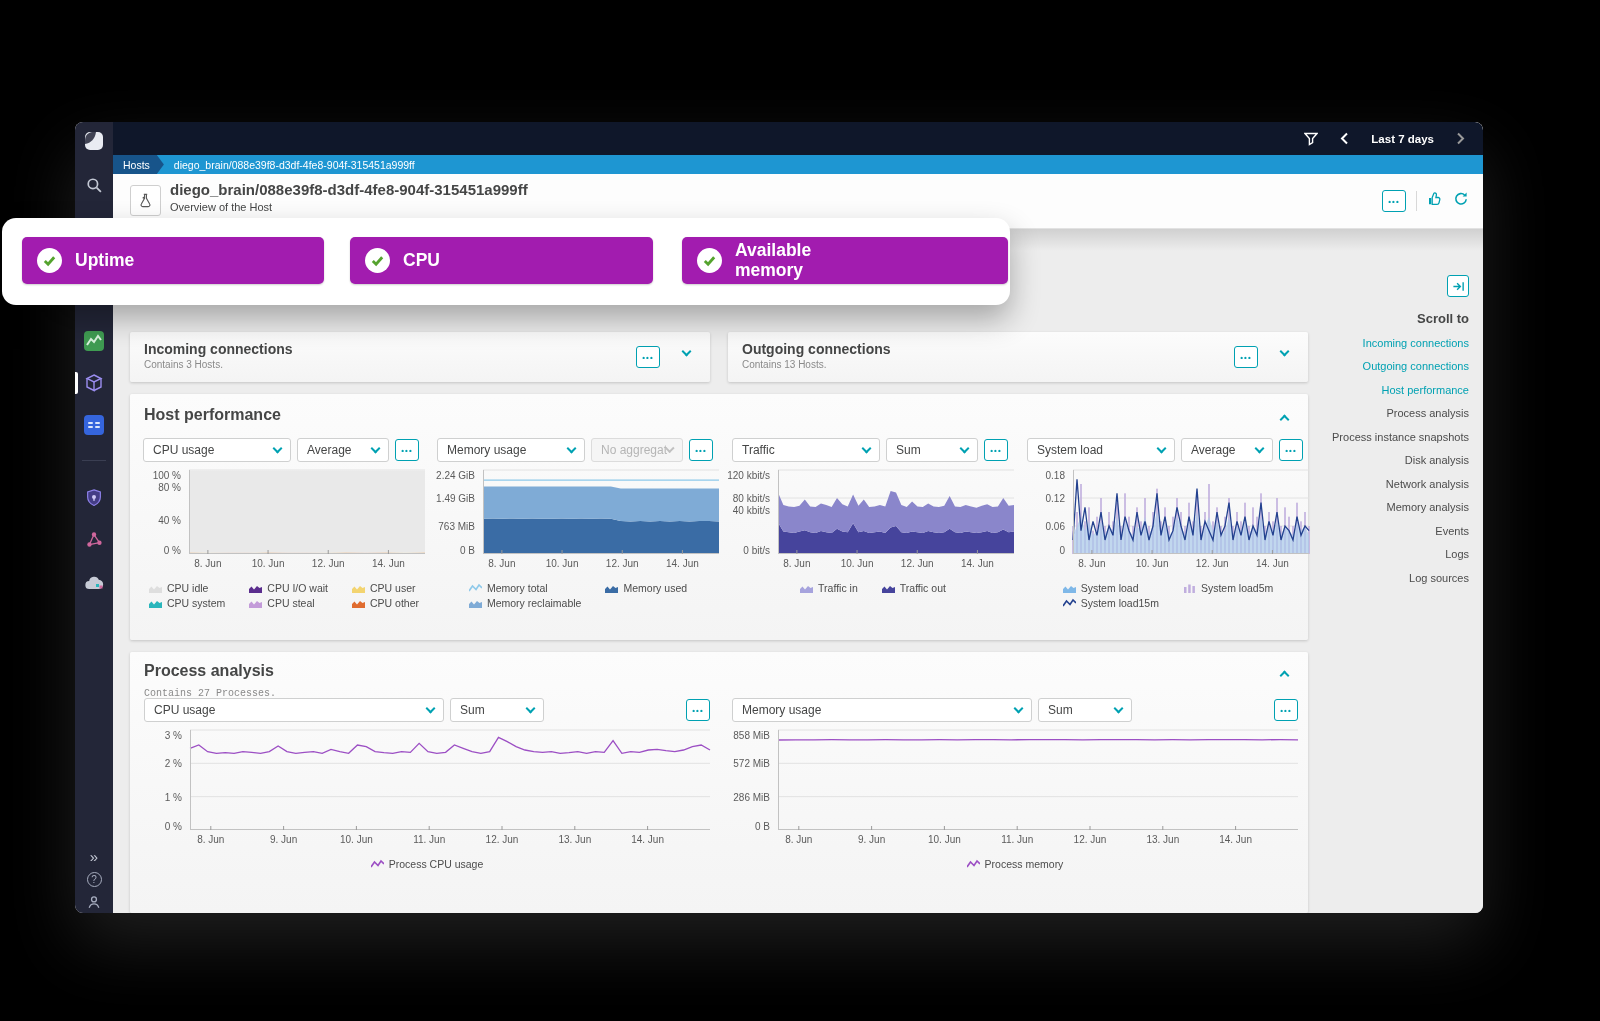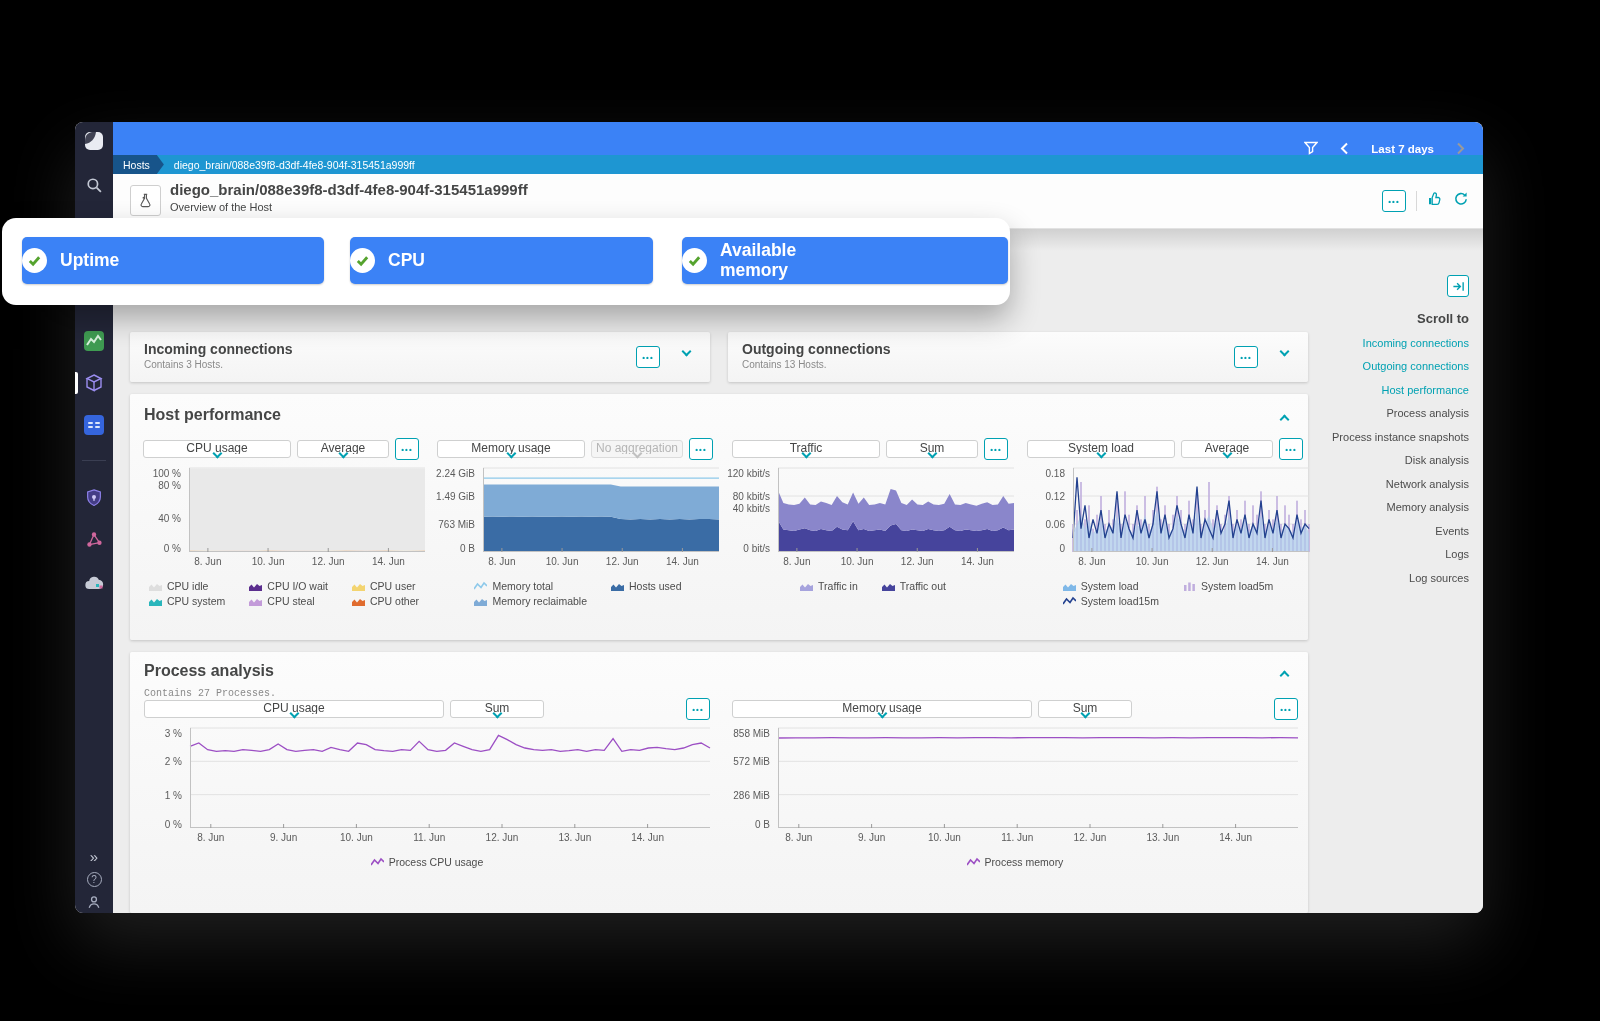--- a/index.html
+++ b/index.html
@@ -12,22 +12,22 @@
 
   
   .sidebar{position:absolute;left:0;top:0;width:38px;height:100%;background:#232638;}
   .side-ic{position:absolute;left:8px;width:22px;height:22px;display:flex;align-items:center;justify-content:center;cursor:pointer;}
   .side-divider{position:absolute;left:7px;width:24px;height:1px;background:#3a3e52;}
   .active-bar{position:absolute;left:0;width:3px;height:22px;background:#fff;border-radius:0 2px 2px 0;}
   .help-circle{width:15px;height:15px;border:1.5px solid #a7adbf;border-radius:50%;color:#a7adbf;font-size:10px;display:flex;align-items:center;justify-content:center;}
   .dbl-chev{color:#c3c8d4;font-size:15px;line-height:1;}
 
   
-  .topbar{position:absolute;left:38px;top:0;width:1370px;height:33px;background:#3b82f6;border-radius:0 8px 0 0;
-    display:flex;align-items:flex-end;justify-content:flex-end;padding-right:18px;gap:22px;}
+  .topbar{position:absolute;left:38px;top:0;width:1370px;height:33px;background:#0f172a;border-radius:0 8px 0 0;
+    display:flex;align-items:center;justify-content:flex-end;padding-right:18px;gap:22px;}
   .topbar .tb-label{color:#fff;font-size:11.5px;font-weight:bold;}
   .tb-btn{display:flex;align-items:center;justify-content:center;cursor:pointer;}
 
   
   .bluebar{position:absolute;left:38px;top:33px;width:1370px;height:19px;background:#1e96d2;display:flex;align-items:stretch;}
   .crumb-root{background:#17548a;color:#fff;font-size:10.5px;display:flex;align-items:center;padding:0 14px 0 10px;
     clip-path:polygon(0 0,calc(100% - 7px) 0,100% 50%,calc(100% - 7px) 100%,0 100%);cursor:pointer;}
   .crumb-cur{color:#fff;font-size:10.5px;display:flex;align-items:center;padding-left:10px;cursor:pointer;}
 
   
@@ -50,22 +50,22 @@
   .card-title{font-size:14px;font-weight:bold;color:#454646;}
   .card-sub{font-size:10px;color:#8a8a8a;margin-top:2px;}
   .big-title{font-size:16px;font-weight:bold;color:#454646;}
 
   
   .dots{border:1px solid #00a1b2;background:#fff;color:#00a1b2;border-radius:3px;width:24px;height:22px;
     font-size:8px;font-weight:bold;letter-spacing:1px;display:flex;align-items:center;justify-content:center;cursor:pointer;padding:0;}
   .chev{width:7px;height:7px;border-right:2px solid #00a1b2;border-bottom:2px solid #00a1b2;transform:rotate(45deg);margin-top:-4px;}
   .chev-up{transform:rotate(-135deg);margin-top:4px;}
   .card-chev{position:absolute;cursor:pointer;}
-  .select{height:18px;background:#fff;border:1px solid #cfd0d0;border-radius:3px;display:flex;align-items:center;
-    justify-content:space-between;padding:0 9px;cursor:pointer;flex-direction:column;}
+  .select{height:24px;background:#fff;border:1px solid #cfd0d0;border-radius:3px;display:flex;align-items:center;
+    justify-content:space-between;padding:0 9px;cursor:pointer;}
   .sel-label{font-size:12px;color:#454646;white-space:nowrap;overflow:hidden;}
   .select.disabled{background:#f5f5f5;border-color:#dcdcdc;cursor:default;}
   .select.disabled .sel-label{color:#b5b5b5;}
   .select.disabled .chev{border-color:#c0c0c0;}
 
   .select-row{display:flex;gap:6px;align-items:center;}
   .chart-group{position:absolute;}
   .chart{margin-top:8px;}
   .chart-top{display:flex;}
   .yaxis{width:46px;position:relative;flex:none;}
@@ -89,22 +89,22 @@
   .scrollto{position:absolute;top:46px;right:14px;width:220px;text-align:right;}
   .panel-btn{width:22px;height:22px;border:1px solid #00a1b2;border-radius:3px;background:#fff;display:inline-flex;
     align-items:center;justify-content:center;cursor:pointer;}
   .scrollto .st-title{font-size:13px;font-weight:bold;color:#454646;margin-top:14px;}
   .scrollto a{display:block;margin-top:10.5px;font-size:11px;line-height:13px;color:#4c4c4c;text-decoration:none;cursor:pointer;}
   .scrollto a.active{color:#00a1b2;}
 
   
   .badge-card{position:absolute;left:2px;top:218px;width:1008px;height:87px;background:#fff;border-radius:14px;
     box-shadow:0 14px 30px rgba(0,0,0,.30);}
-  .badge{position:absolute;top:19px;height:47px;background:#3b82f6;border-radius:5px;display:flex;align-items:center;
-    gap:13px;cursor:pointer;box-shadow:0 1px 2px rgba(0,0,0,.2);}
+  .badge{position:absolute;top:19px;height:47px;background:#a21caf;border-radius:5px;display:flex;align-items:center;
+    padding-left:15px;gap:13px;cursor:pointer;box-shadow:0 1px 2px rgba(0,0,0,.2);}
   .badge .bcheck{width:25px;height:25px;border-radius:50%;background:#fff;display:flex;align-items:center;justify-content:center;flex:none;}
   .badge .blabel{color:#fff;font-size:17.5px;font-weight:bold;line-height:1.12;}
   .badge .blabel.wrap{width:112px;}
 </style>
 </head>
 <body>
 
 <div class="canvas">
   <div class="window">
 
@@ -415,21 +415,21 @@
                 <div class="li">
                   <svg width="13" height="10" viewBox="0 0 13 10">
                     <polyline points="0,8 3.5,3 7,6.5 10,2 13,5" fill="none" stroke="#8ec9ea" stroke-width="1.6"></polyline>
                   </svg>
                   <span>Memory total</span>
                 </div>
                 <div class="li">
                   <svg width="13" height="10" viewBox="0 0 13 10">
                     <path d="M0 10 V6 L2.5 3.5 L5 6.5 L8 3 L10.5 5 L13 4 V10 Z" fill="#3a6ca5"></path>
                   </svg>
-                  <span>Hosts used</span>
+                  <span>Memory used</span>
                 </div>
                 <div class="li">
                   <svg width="13" height="10" viewBox="0 0 13 10">
                     <path d="M0 10 V6 L2.5 3.5 L5 6.5 L8 3 L10.5 5 L13 4 V10 Z" fill="#7fabd6"></path>
                   </svg>
                   <span>Memory reclaimable</span>
                 </div>
               </div>
           </div>
         </div>

